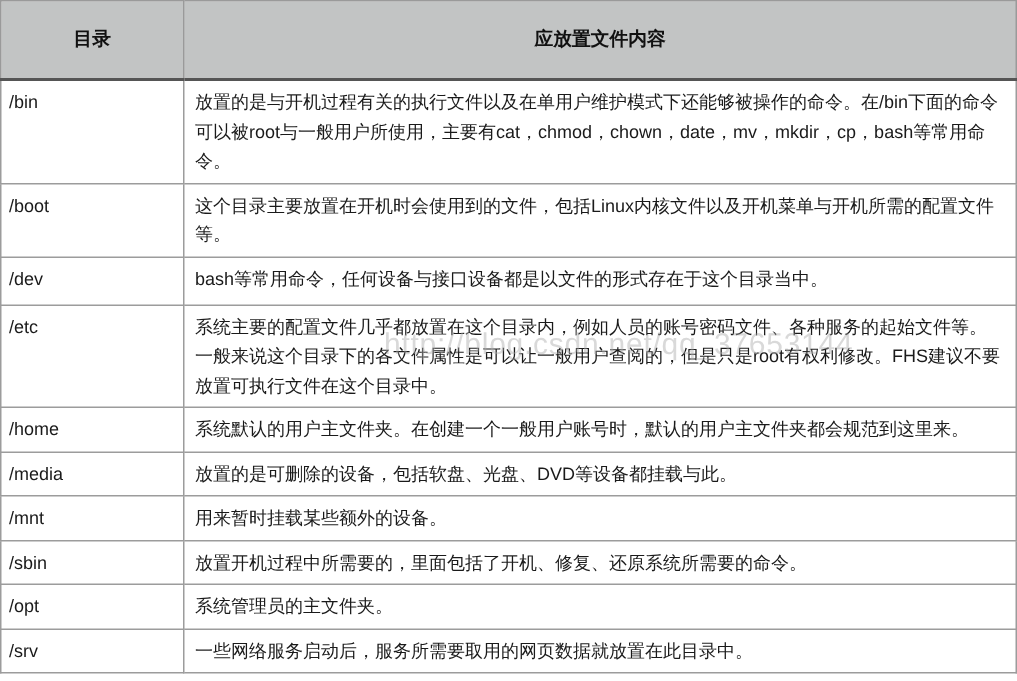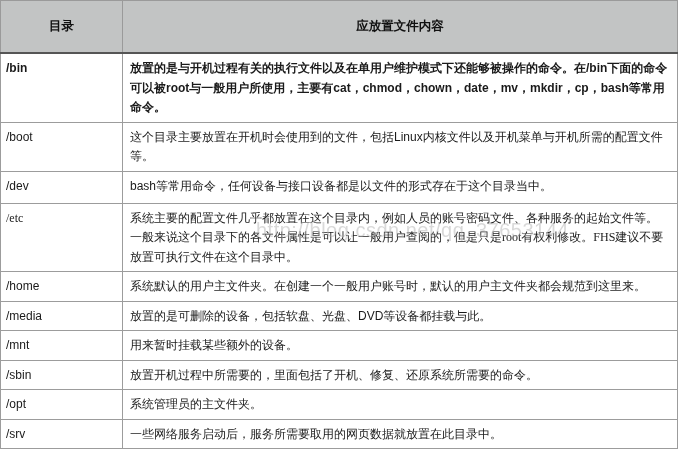--- a/index.html
+++ b/index.html
@@ -9,24 +9,24 @@
                 table-layout: fixed; font-size: 12px; }
     table.fhs col.c1 { width: 122px; }
     table.fhs col.c2 { width: 555px; }
     table.fhs th { background: #c2c4c4; height: 27px; font-weight: bold; font-size: 12.5px;
                    text-align: center; vertical-align: middle; padding: 12px;
                    border: 1px solid #9a9a9a; border-bottom: 2px solid #555; color: #111; }
     table.fhs td { border: 1px solid #9c9c9c; vertical-align: top; padding: 5px 6px 4px 6px;
                    line-height: 19.5px; color: #1a1a1a; }
     table.fhs td.dir { padding-left: 5px; }
     table.fhs td.desc { padding-left: 7px; padding-right: 8px; margin-left: 10px; }
-    tr.r-bin td { height: 53px; font-weight: bold; }
+    tr.r-bin td { height: 53px; }
     tr.r-boot td { height: 36px; }
     tr.r-dev td { height: 22px; }
-    tr.r-etc td { height: 50px; font-family: Liberation Serif, serif; }
+    tr.r-etc td { height: 50px; }
     tr.r-short td { height: 18px; }
     .watermark { position: absolute; left: 256px; top: 219px; font-family: Liberation Sans, sans-serif;
                  font-size: 20px; color: rgba(170,170,170,0.45); letter-spacing: 0.5px;
                  white-space: nowrap; pointer-events: none; }
   </style>
 </head>
 <body>
 
 <table class="fhs">
   <colgroup>

